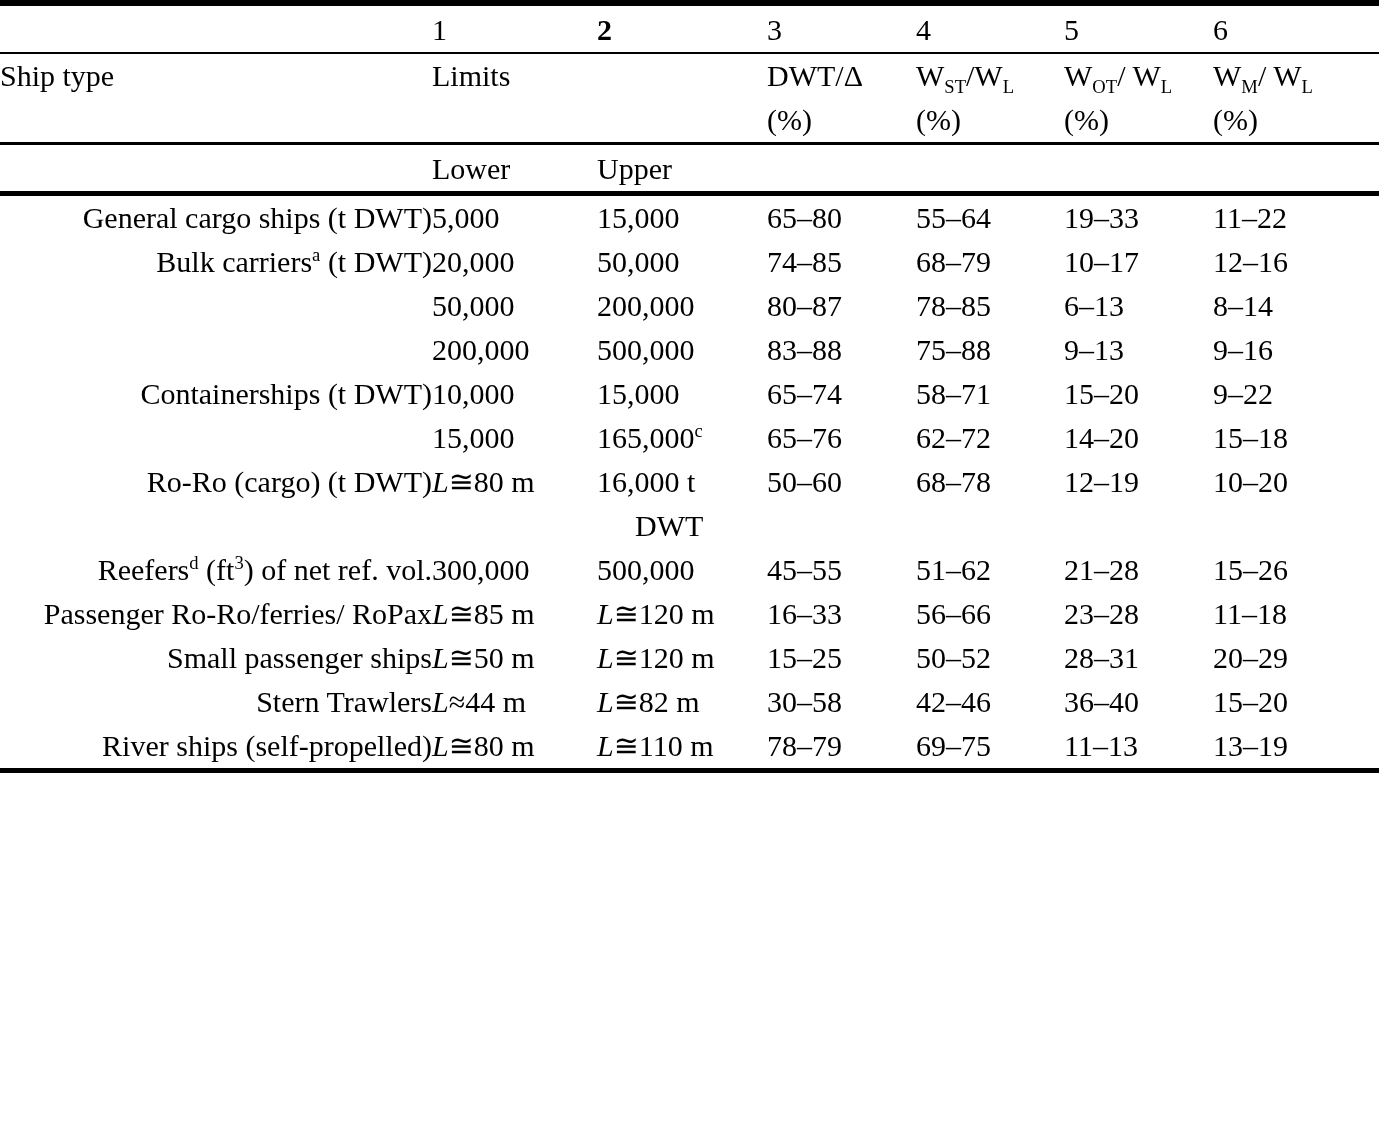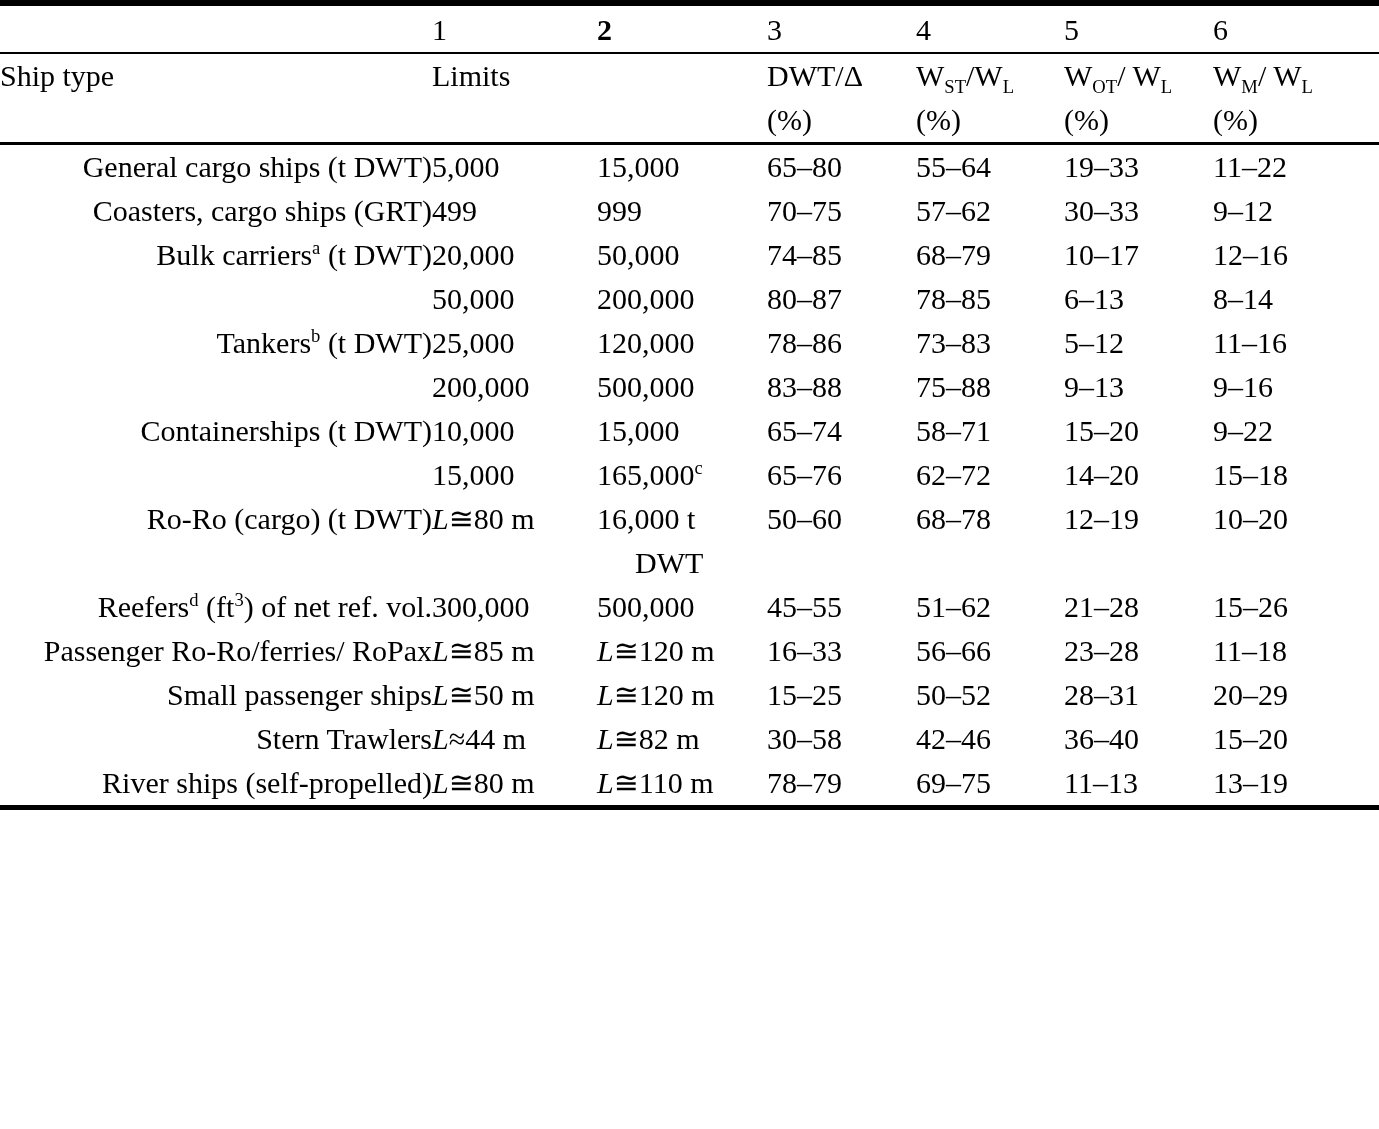--- a/index.html
+++ b/index.html
@@ -51,66 +51,54 @@
       <td>6</td>
     </tr>
     <tr class="hdrrow">
       <td>Ship type</td>
       <td colspan="2">Limits</td>
       <td>DWT/Δ<br>(%)</td>
       <td>W<sub>ST</sub>/W<sub>L</sub><br>(%)</td>
       <td>W<sub>OT</sub>/ W<sub>L</sub><br>(%)</td>
       <td>W<sub>M</sub>/ W<sub>L</sub><br>(%)</td>
     </tr>
+    <tr class="subrow">
+      <td></td>
+      <td>Lower</td>
+      <td>Upper</td>
+      <td colspan="4"></td>
+    </tr>
   </thead>
   <tbody>
       <tr>
     <td class="hang-ship">General cargo ships (t DWT)</td>
     <td class="hang-num">5,000</td>
     <td class="hang-num">15,000</td>
     <td>65–80</td>
     <td>55–64</td>
     <td>19–33</td>
     <td>11–22</td>
-  </tr>
-      <tr>
-    <td class="hang-ship">Coasters, cargo ships (GRT)</td>
-    <td class="hang-num">499</td>
-    <td class="hang-num">999</td>
-    <td>70–75</td>
-    <td>57–62</td>
-    <td>30–33</td>
-    <td>9–12</td>
   </tr>
       <tr>
     <td class="hang-ship">Bulk carriers<sup>a</sup> (t DWT)</td>
     <td class="hang-num">20,000</td>
     <td class="hang-num">50,000</td>
     <td>74–85</td>
     <td>68–79</td>
     <td>10–17</td>
     <td>12–16</td>
   </tr>
       <tr>
     <td class="hang-ship"></td>
     <td class="hang-num">50,000</td>
     <td class="hang-num">200,000</td>
     <td>80–87</td>
     <td>78–85</td>
     <td>6–13</td>
     <td>8–14</td>
-  </tr>
-      <tr>
-    <td class="hang-ship">Tankers<sup>b</sup> (t DWT)</td>
-    <td class="hang-num">25,000</td>
-    <td class="hang-num">120,000</td>
-    <td>78–86</td>
-    <td>73–83</td>
-    <td>5–12</td>
-    <td>11–16</td>
   </tr>
       <tr>
     <td class="hang-ship"></td>
     <td class="hang-num">200,000</td>
     <td class="hang-num">500,000</td>
     <td>83–88</td>
     <td>75–88</td>
     <td>9–13</td>
     <td>9–16</td>
   </tr>

